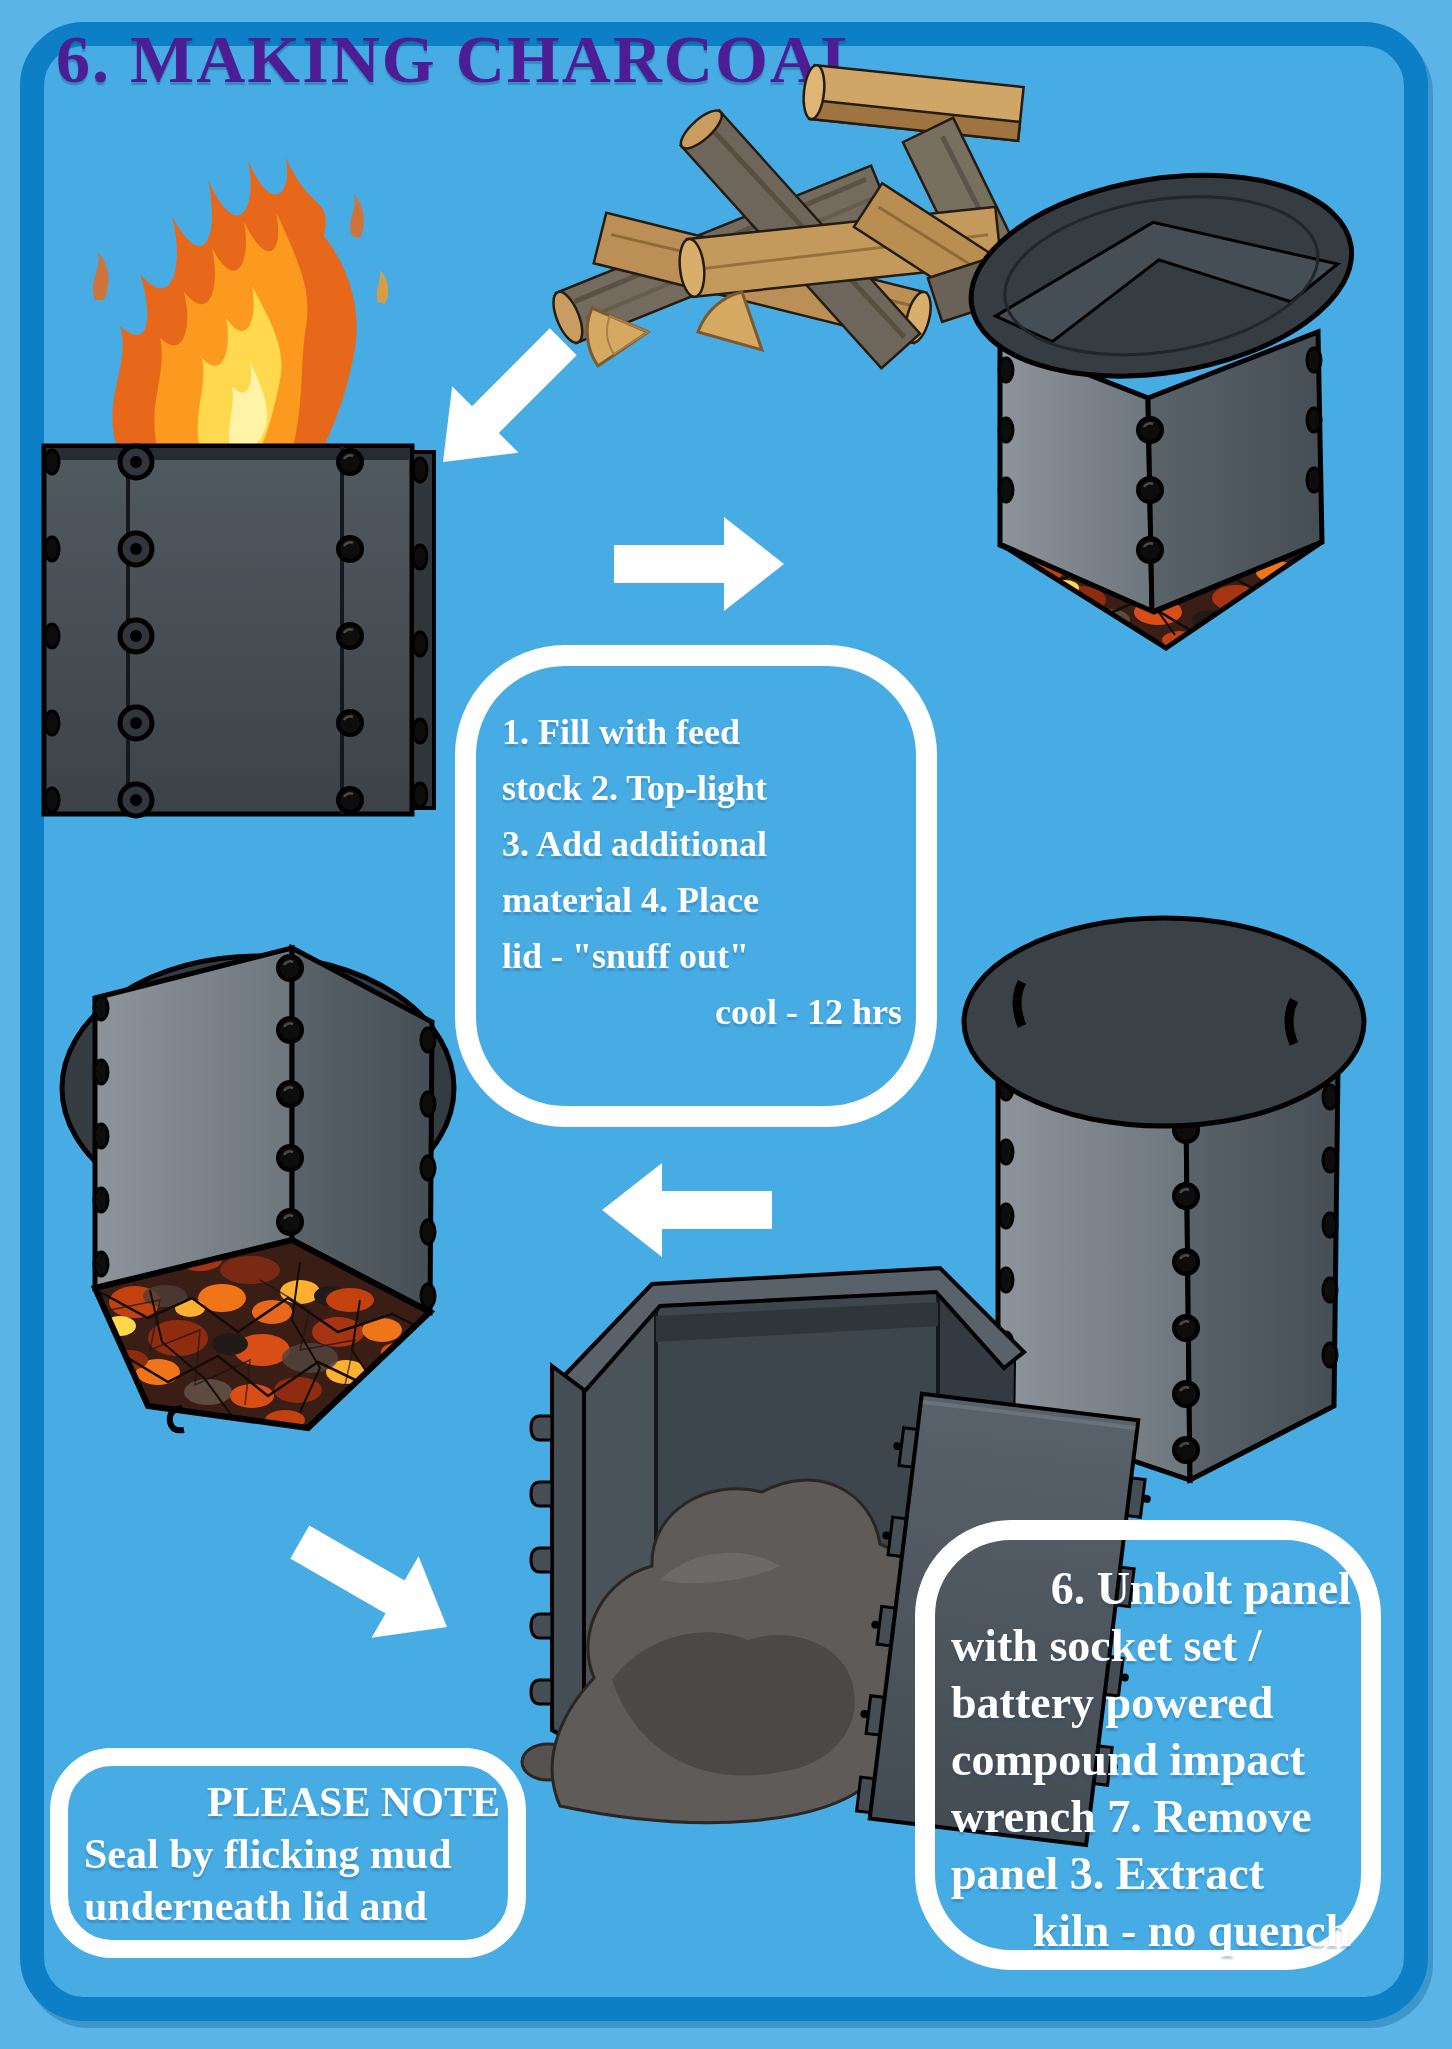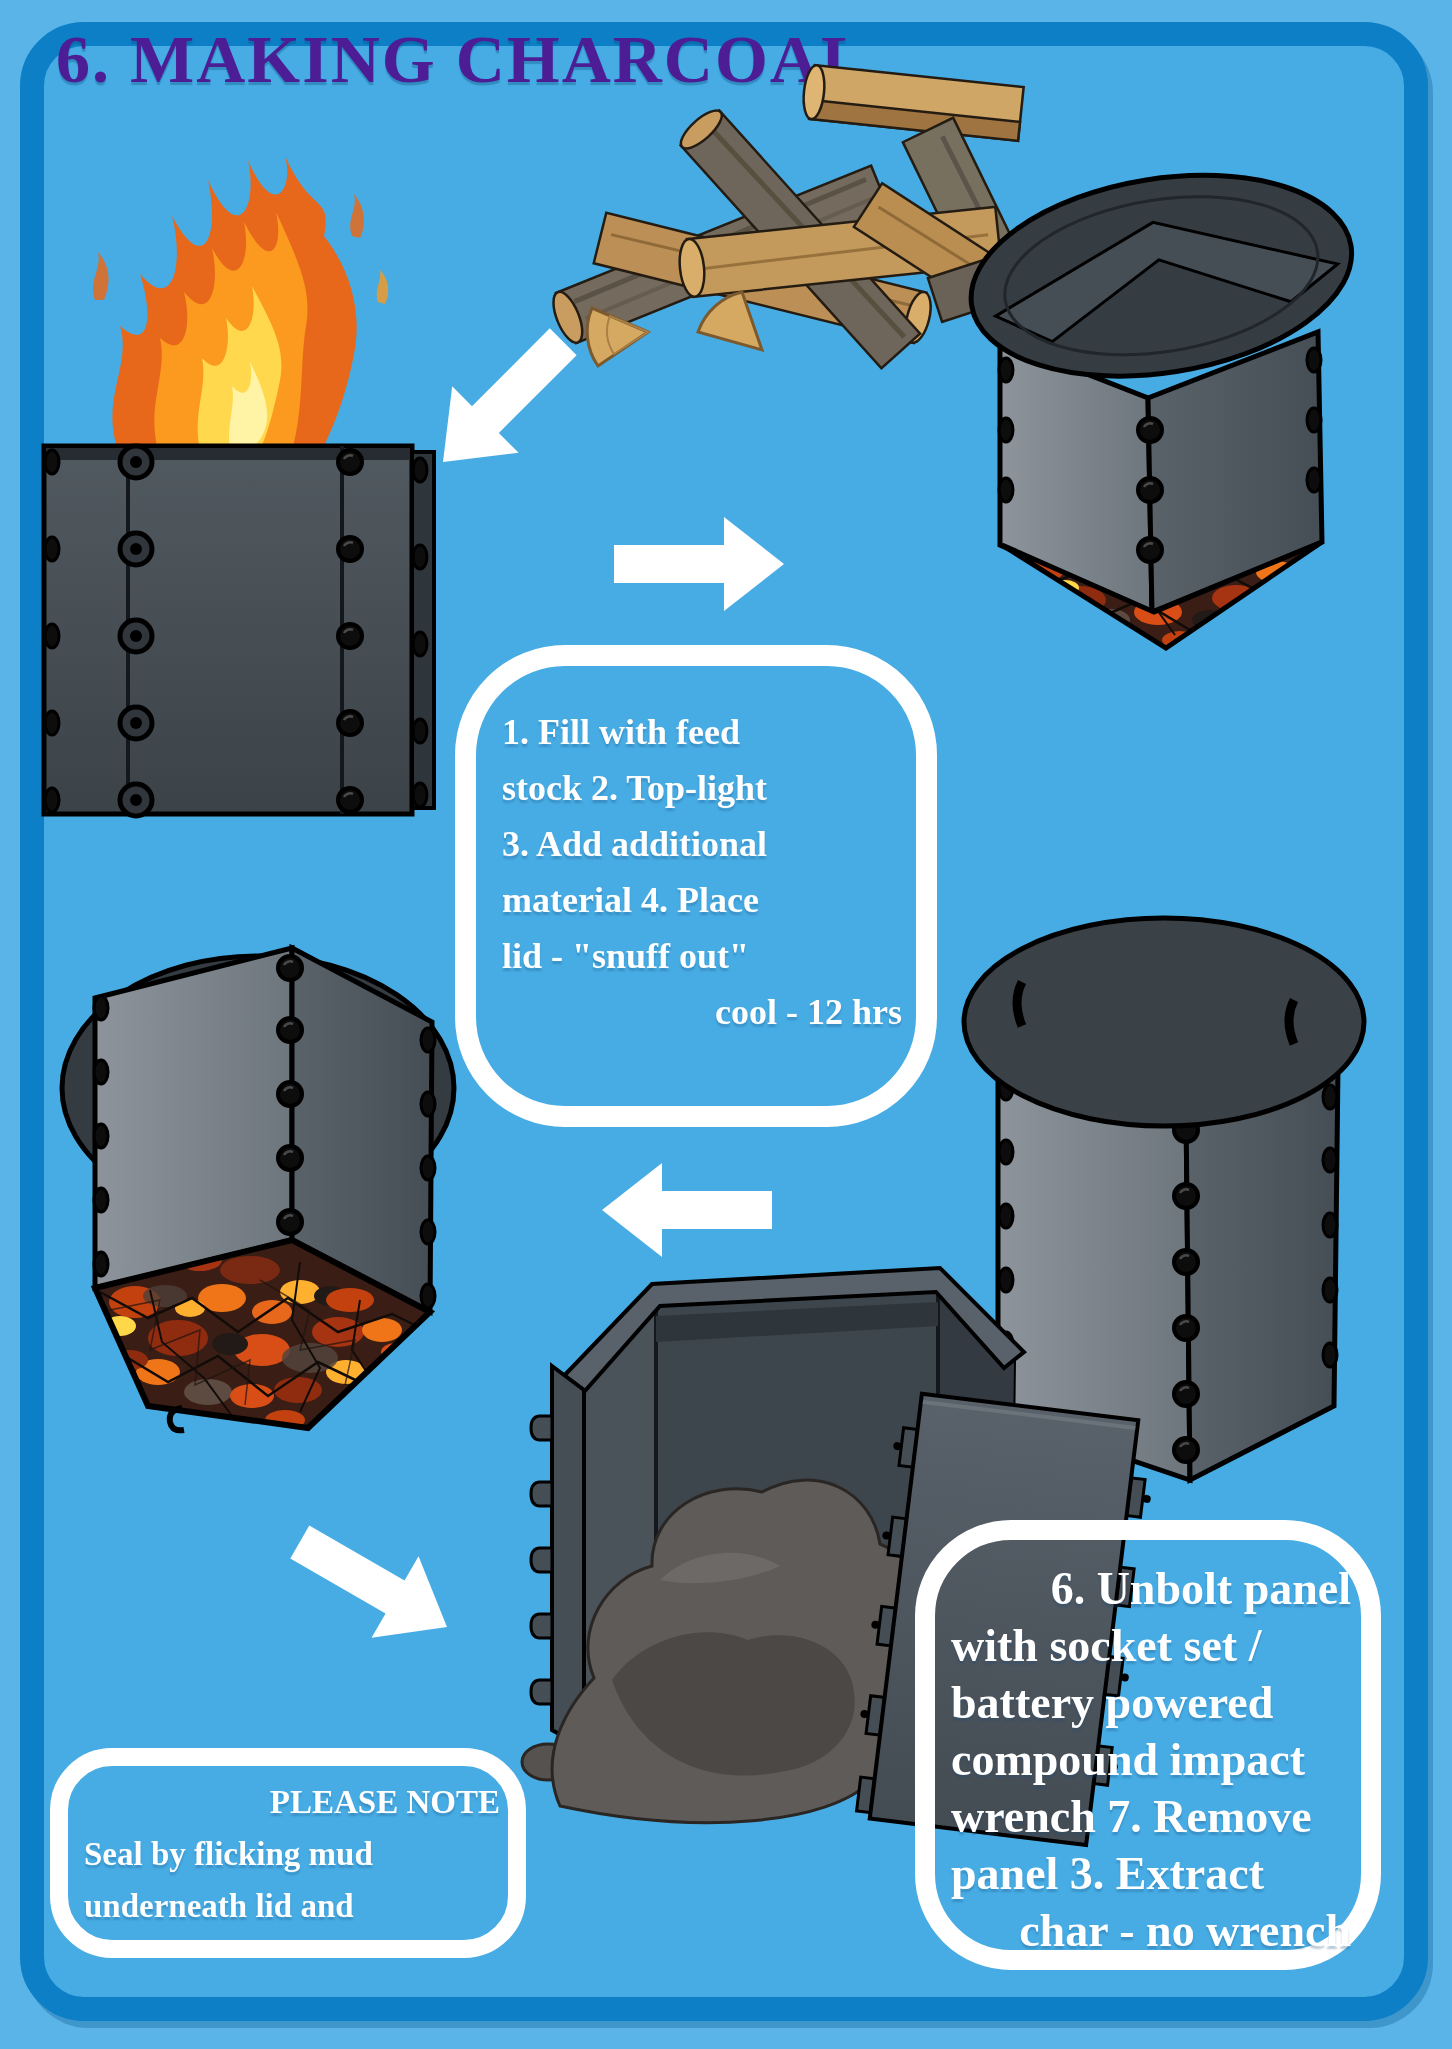--- a/index.html
+++ b/index.html
@@ -28,21 +28,21 @@
   #centerBox{
     left:455px;top:645px;width:482px;height:482px;border-radius:110px;
     font-size:36px;line-height:56px;padding:38px 14px 0 26px;
   }
   #unboltBox{
     left:915px;top:1520px;width:466px;height:450px;border-radius:96px;
     border-width:20px;font-size:46px;line-height:57px;padding:20px 10px 0 16px;
   }
   #noteBox{
     left:50px;top:1748px;width:476px;height:210px;border-radius:62px;
-    border-width:18px;font-size:33px;line-height:52px;padding:10px 8px 0 16px;
+    border-width:18px;font-size:42px;line-height:52px;padding:10px 8px 0 16px;
   }
 </style>
 </head>
 <body>
 
 <div class="frame"></div>
 <div class="title">6. MAKING CHARCOAL</div>
 
 <svg class="scene" viewBox="0 0 1452 2049" xmlns="http://www.w3.org/2000/svg">
   <defs>
@@ -345,20 +345,20 @@
   <div class="ln c">cool - 12 hrs</div>
 </div>
 
 <div class="tbox" id="unboltBox">
   <div class="ln c">6. Unbolt panel</div>
   <div class="ln">with socket set /</div>
   <div class="ln">battery powered</div>
   <div class="ln">compound impact</div>
   <div class="ln">wrench 7. Remove</div>
   <div class="ln">panel 3. Extract</div>
-  <div class="ln c">char - no wrench</div>
+  <div class="ln c">kiln - no quench</div>
 </div>
 
 <div class="tbox" id="noteBox">
   <div class="ln c">PLEASE NOTE</div>
   <div class="ln">Seal by flicking mud</div>
   <div class="ln">underneath lid and</div>
 </div>
 
 </body></html>

